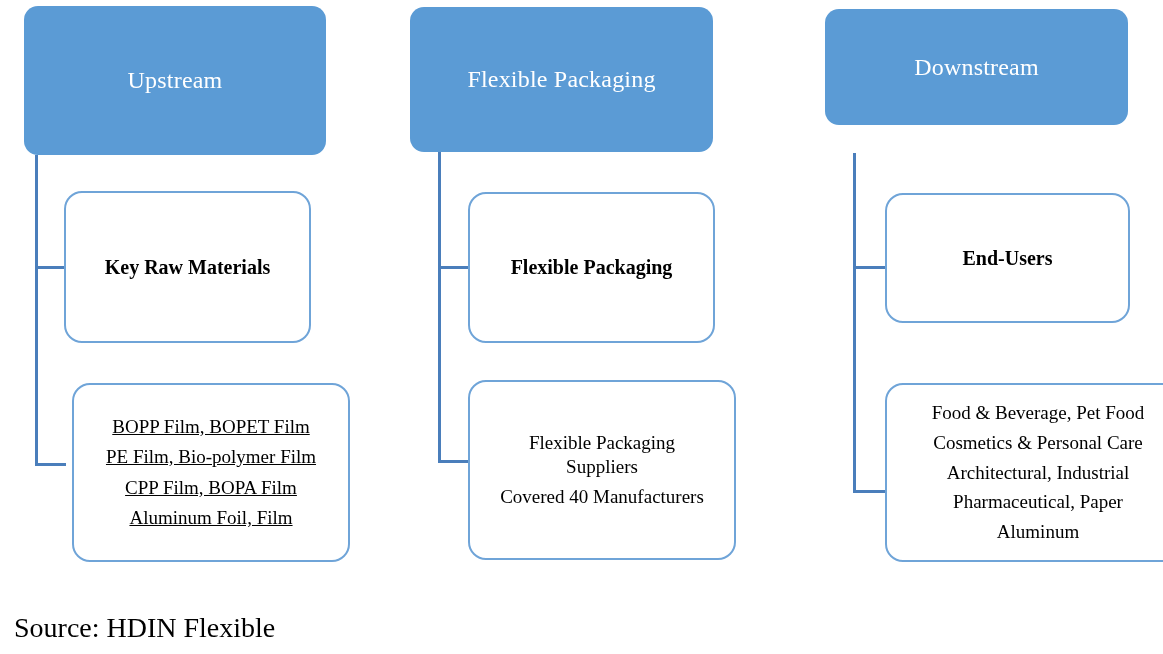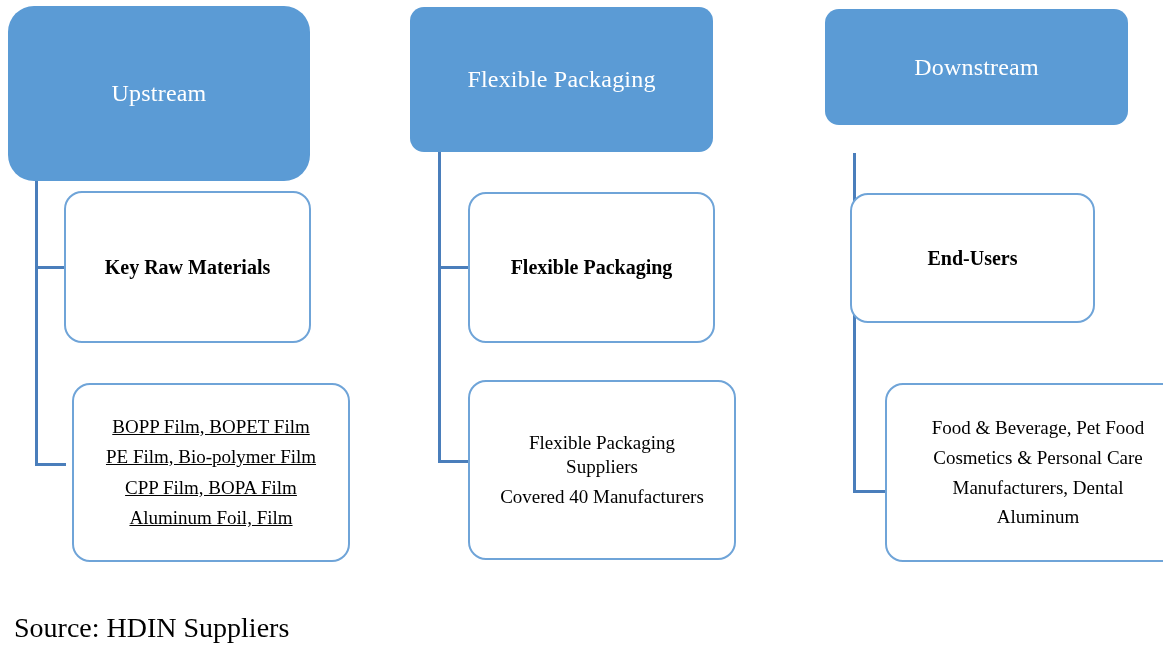--- a/index.html
+++ b/index.html
@@ -26,21 +26,21 @@
     position: absolute;
     background: var(--accent);
     color: var(--header-ink);
     border-radius: 14px;
     display: flex;
     align-items: center;
     justify-content: center;
     font-size: 24px;
     letter-spacing: 0.2px;
   }
-  #h1 { left: 8px;   top: 6px; width: 302px; height: 175px; border-radius: 26px; }
+  #h1 { left: 24px;   top: 6px; width: 302px; height: 149px; }
   #h2 { left: 410px; top: 7px; width: 303px; height: 145px; }
   #h3 { left: 825px; top: 9px; width: 303px; height: 116px; }
 
   
   .box {
     position: absolute;
     background: #ffffff;
     border: 2px solid var(--box-border);
     border-radius: 18px;
     display: flex;
@@ -48,21 +48,21 @@
     align-items: center;
     justify-content: center;
     text-align: center;
     color: var(--ink);
     padding: 8px 25px;
   }
   #c1a { left: 64px;  top: 191px; width: 247px; height: 152px; }
   #c1b { left: 72px;  top: 383px; width: 278px; height: 179px; text-decoration: underline; }
   #c2a { left: 468px; top: 192px; width: 247px; height: 151px; }
   #c2b { left: 468px; top: 380px; width: 268px; height: 180px; }
-  #c3a { left: 850px; top: 193px; width: 245px; height: 130px; }
+  #c3a { left: 885px; top: 193px; width: 245px; height: 130px; }
   #c3b { left: 885px; top: 383px; width: 306px; height: 179px; }
 
   .box-title { font-weight: bold; font-size: 20px; }
   .line-item { font-size: 19px; line-height: 1.6; white-space: nowrap; }
   #c3b .line-item { line-height: 1.57; }
   .wrap-para {
     font-size: 19px;
     line-height: 1.25;
     max-width: 222px;
     white-space: normal;
@@ -135,19 +135,20 @@
 
   <div class="hdr" id="h3">
     <span>Downstream</span>
   </div>
   <div class="box" id="c3a">
     <div class="box-title">End-Users</div>
   </div>
   <div class="box" id="c3b">
     <div class="line-item">Food &amp; Beverage, Pet Food</div>
     <div class="line-item">Cosmetics &amp; Personal Care</div>
-    <div class="line-item">Manufacturers, Dental</div>
+    <div class="line-item">Architectural, Industrial</div>
+    <div class="line-item">Pharmaceutical, Paper</div>
     <div class="line-item">Aluminum</div>
   </div>
 
-  <div class="source">Source: HDIN Suppliers</div>
+  <div class="source">Source: HDIN Flexible</div>
 
 </div>
 
 </body></html>

